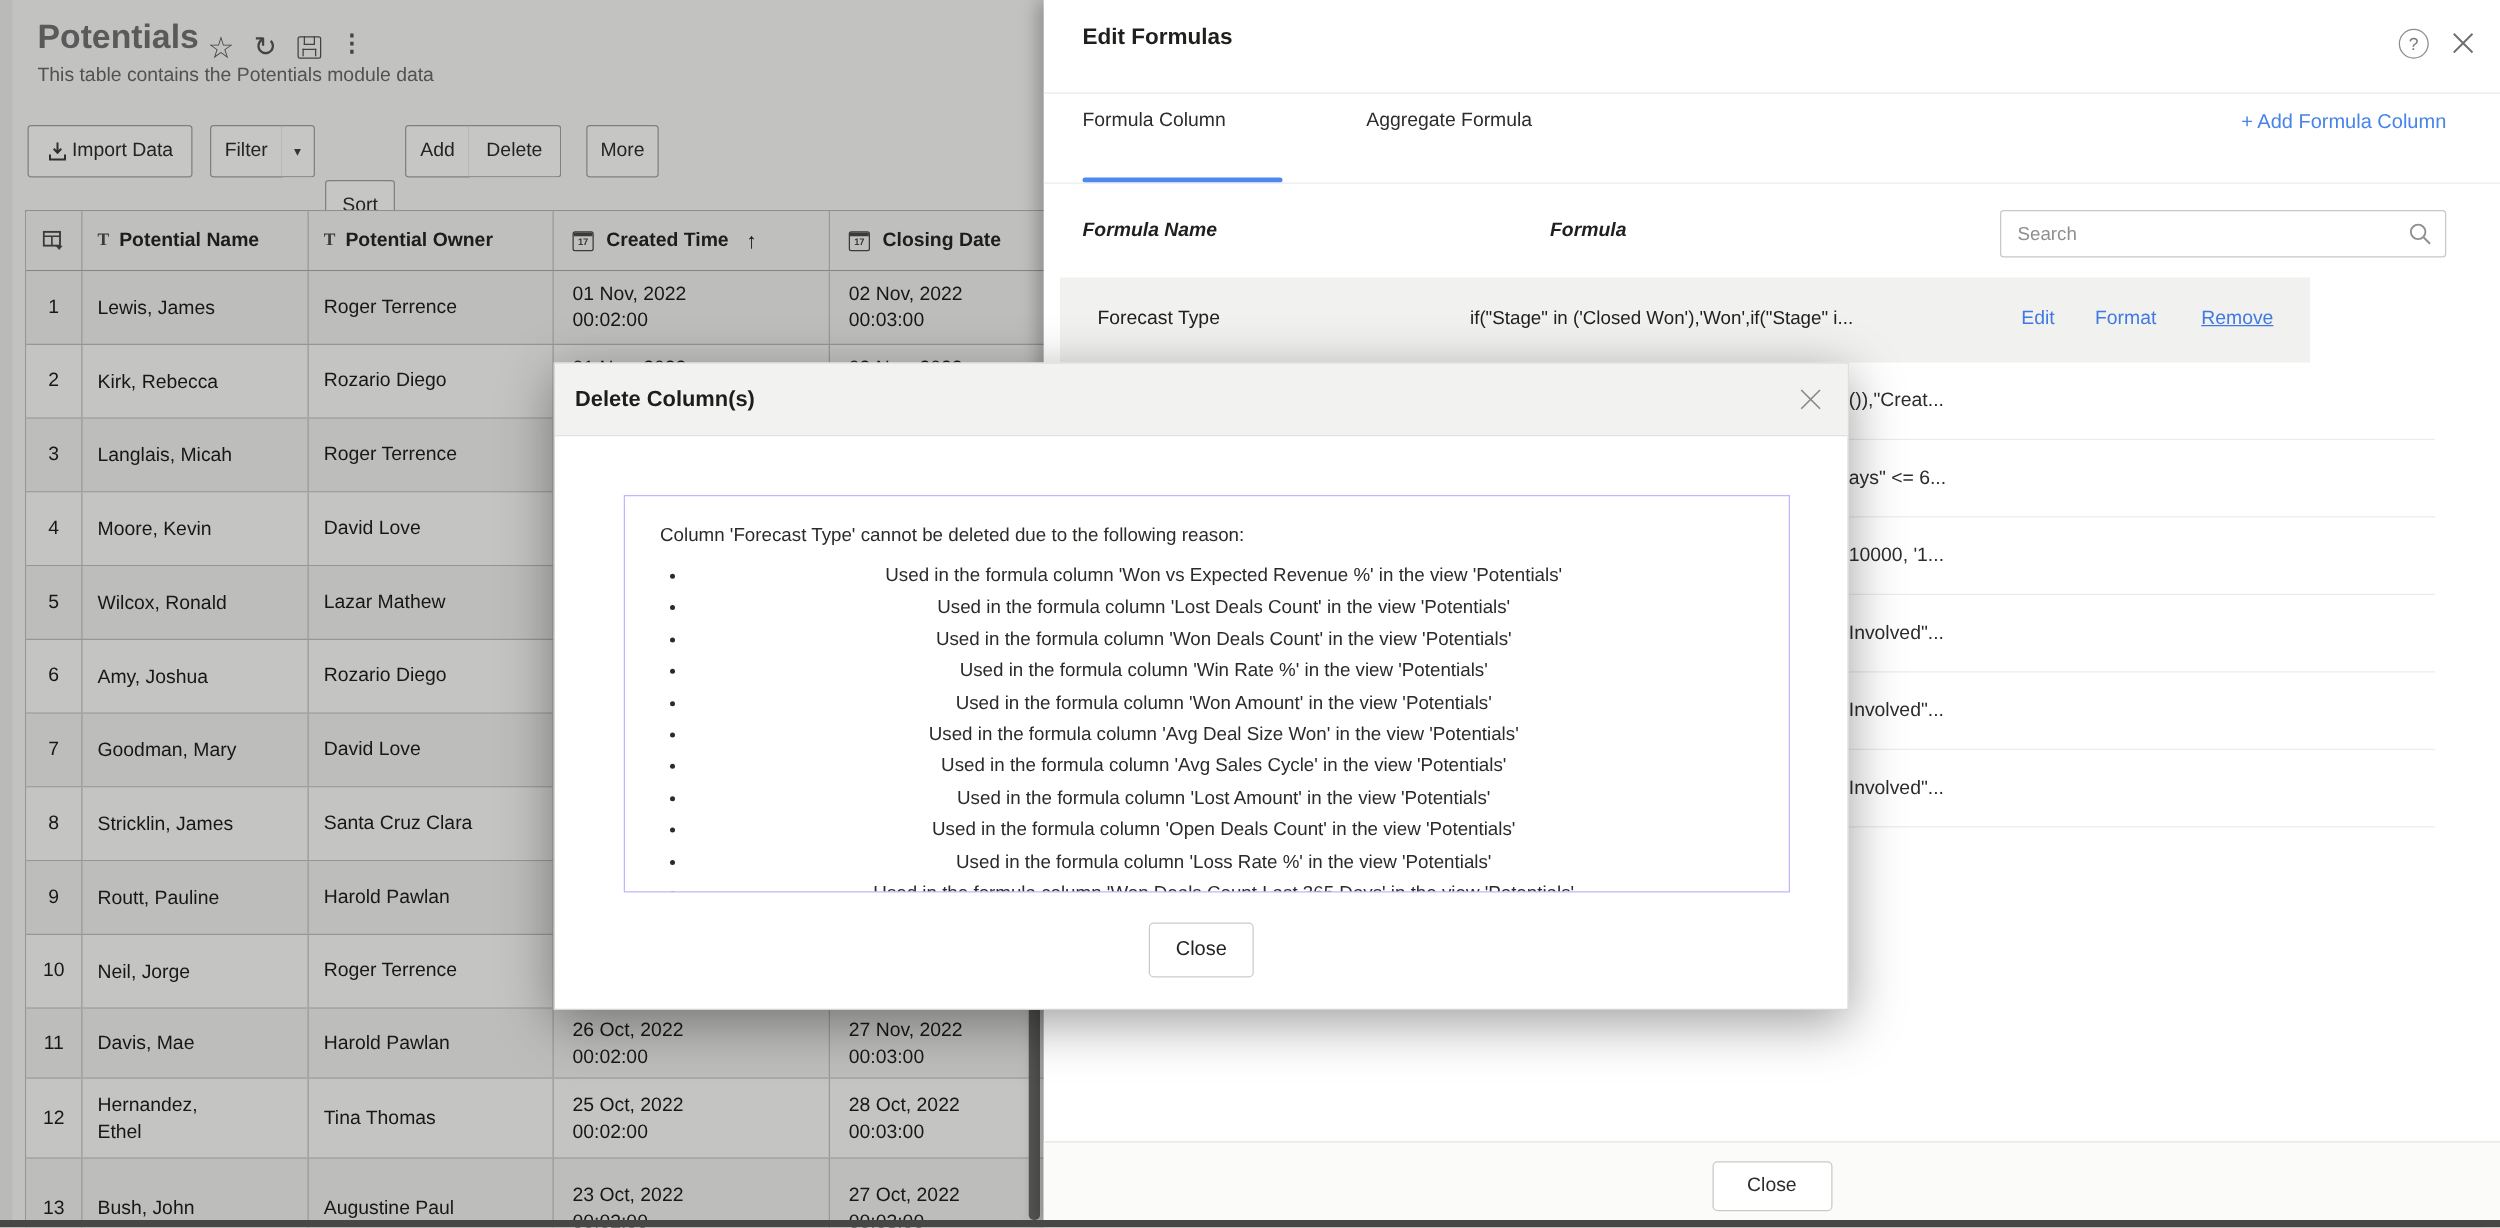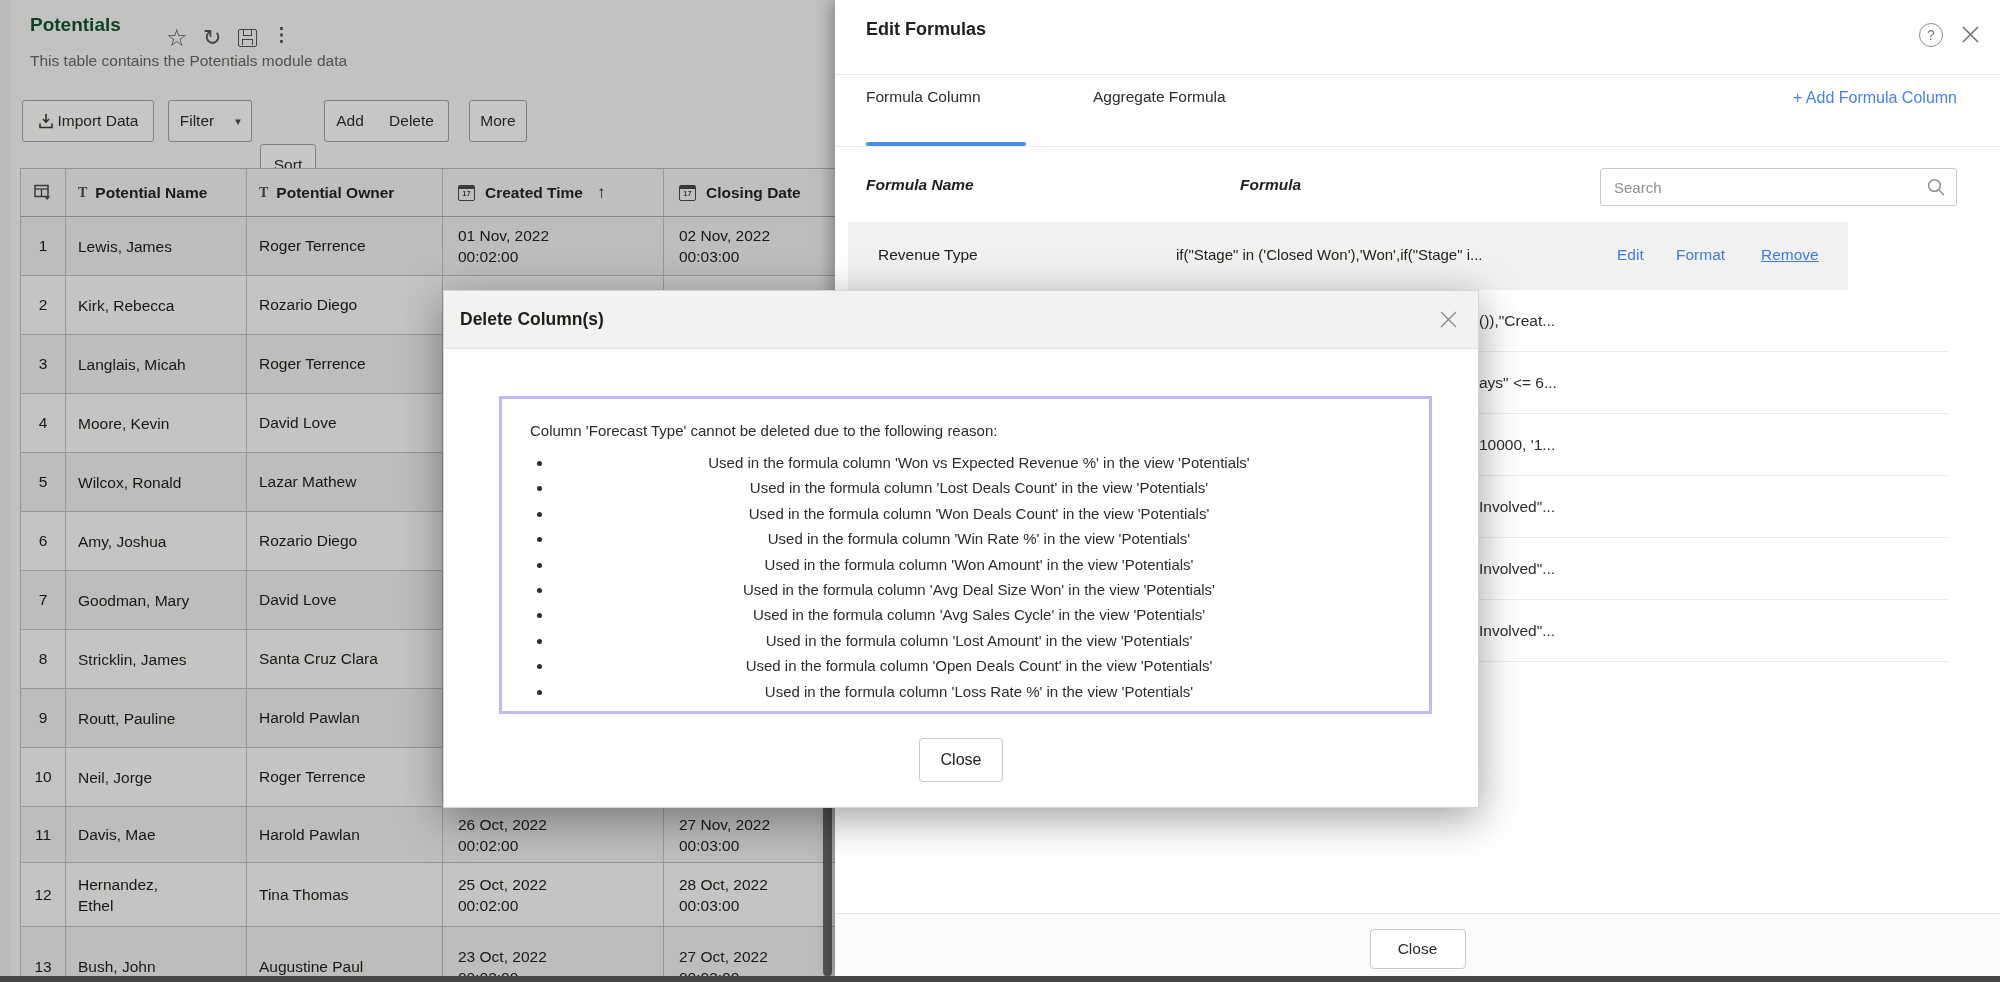--- a/index.html
+++ b/index.html
@@ -5,21 +5,21 @@
   html,body{margin:0;padding:0;}
   body{
     width:2000px;height:982px;position:relative;overflow:hidden;
     background:#e9e9e7;
     font-family:"Liberation Sans", sans-serif;
     -webkit-font-smoothing:antialiased;
   }
   
   #table-area{position:absolute;left:0;top:0;width:835px;height:982px;background:#ececea;z-index:1;}
   #table-area .inner{position:absolute;left:10px;top:0;right:0;bottom:0;background:#f7f7f5;}
-  .v-title{position:absolute;left:20px;top:14px;font-size:19px;font-weight:bold;color:#14532d;}
+  .v-title{position:absolute;left:20px;top:14px;font-size:27px;font-weight:bold;color:#737373;}
   .hdr-icon{position:absolute;top:24px;color:#555;cursor:pointer;}
   .i-star{left:156px;font-size:24px;}
   .i-refresh{left:193px;font-size:22px;top:25px;}
   .i-save{left:228px;top:29px;width:17px;height:16px;border:1.8px solid #555;border-radius:2px;}
   .i-save:before{content:"";position:absolute;left:4px;top:-1px;width:7px;height:6px;border:1.8px solid #555;border-top:none;}
   .i-save:after{content:"";position:absolute;left:3px;bottom:1px;width:9px;height:5px;border:1.8px solid #555;border-bottom:none;}
   .i-kebab{left:262px;top:23px;font-size:19px;font-weight:bold;letter-spacing:0;}
   .v-subtitle{position:absolute;left:20px;top:52px;font-size:15.5px;color:#686866;}
   
   .tbtn{position:absolute;top:100px;height:42px;box-sizing:border-box;border:1px solid #a3a3a1;
@@ -101,21 +101,21 @@
     border:1px solid #c9c9c7;border-radius:4px;background:#fff;font-size:15.5px;color:#2c2c2a;cursor:pointer;
     font-family:"Liberation Sans",sans-serif;}
   #bottom-bar{position:absolute;left:0;top:976px;width:2000px;height:6px;background:#474745;z-index:25;}
 
   
   #delete-modal{position:absolute;left:443px;top:290px;width:1036px;height:518px;background:#fff;z-index:40;
     box-shadow:0 10px 40px rgba(0,0,0,0.38);border:1px solid #d5d5d3;box-sizing:border-box;}
   .m-header{position:absolute;left:0;right:0;top:0;height:57px;background:#f2f2f0;border-bottom:1px solid #e2e2e0;}
   .m-title{position:absolute;left:16px;top:0;line-height:57px;font-size:17.5px;font-weight:bold;color:#1d1d1b;}
   .m-x{position:absolute;right:19px;top:18px;cursor:pointer;}
-  .m-box{position:absolute;left:55px;top:105px;width:933px;height:318px;box-sizing:border-box;border:3px solid #c4b5fd;
+  .m-box{position:absolute;left:55px;top:105px;width:933px;height:318px;box-sizing:border-box;border:1px solid #c4b5fd;
     padding:21px 24px 0 24px;overflow:hidden;font-size:15px;color:#2b2b29;}
   .m-msg{margin:0 0 8px 4px;line-height:22px;}
   .m-box ul{margin:0;padding-left:27px;}
   .m-box li{line-height:25.4px;text-align:center;}
   .m-close{position:absolute;left:50%;transform:translateX(-50%);top:447px;width:84px;height:44px;box-sizing:border-box;
     border:1px solid #cbcbc9;border-radius:4px;background:#fff;font-size:16px;color:#222;cursor:pointer;
     font-family:"Liberation Sans",sans-serif;}
 </style>
 </head>
 <body>
@@ -328,21 +328,21 @@
   <div class="lh lh-formula">Formula</div>
   <div class="search-wrap">
     <input type="text" placeholder="Search" style="">
     <svg class="search-ico" width="20" height="20" viewBox="0 0 20 20">
         <circle cx="8.5" cy="8.5" r="5.8" fill="none" stroke="#8f8f8d" stroke-width="1.5"></circle>
         <line x1="13" y1="13" x2="18" y2="18" stroke="#8f8f8d" stroke-width="1.5"></line>
       </svg>
   </div>
 
   <div class="frow1">
-    <div class="fname">Revenue Type</div>
+    <div class="fname">Forecast Type</div>
     <div class="fexpr">if("Stage" in ('Closed Won'),'Won',if("Stage" i...</div>
     <div class="flink fl-edit">Edit</div>
     <div class="flink fl-format">Format</div>
     <div class="flink fl-remove">Remove</div>
   </div>
 
   <div id="hidden-rows">
 
       <div class="hrow">
         <span>()),"Creat...</span>

